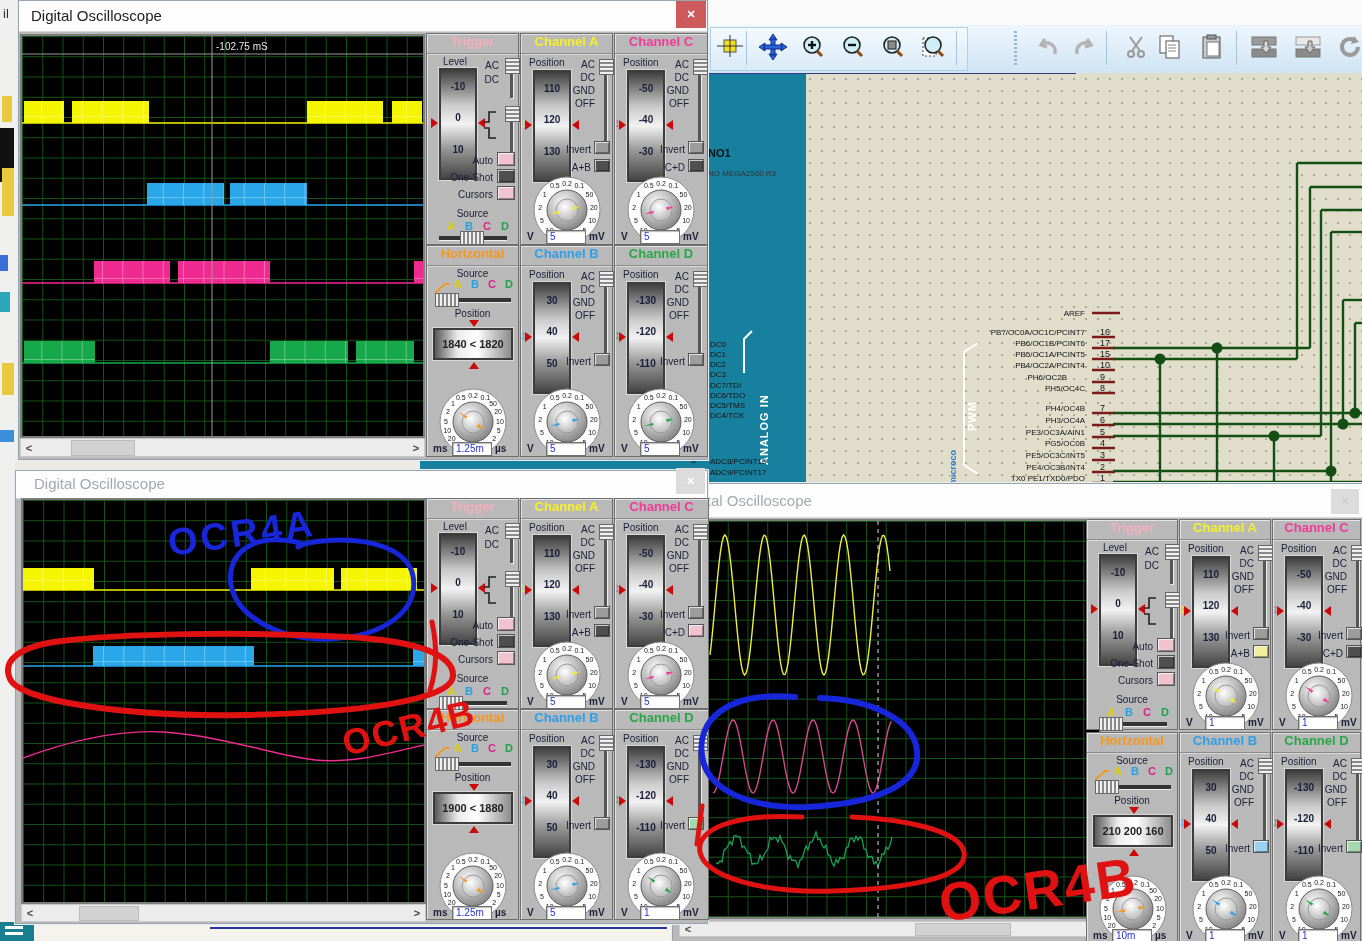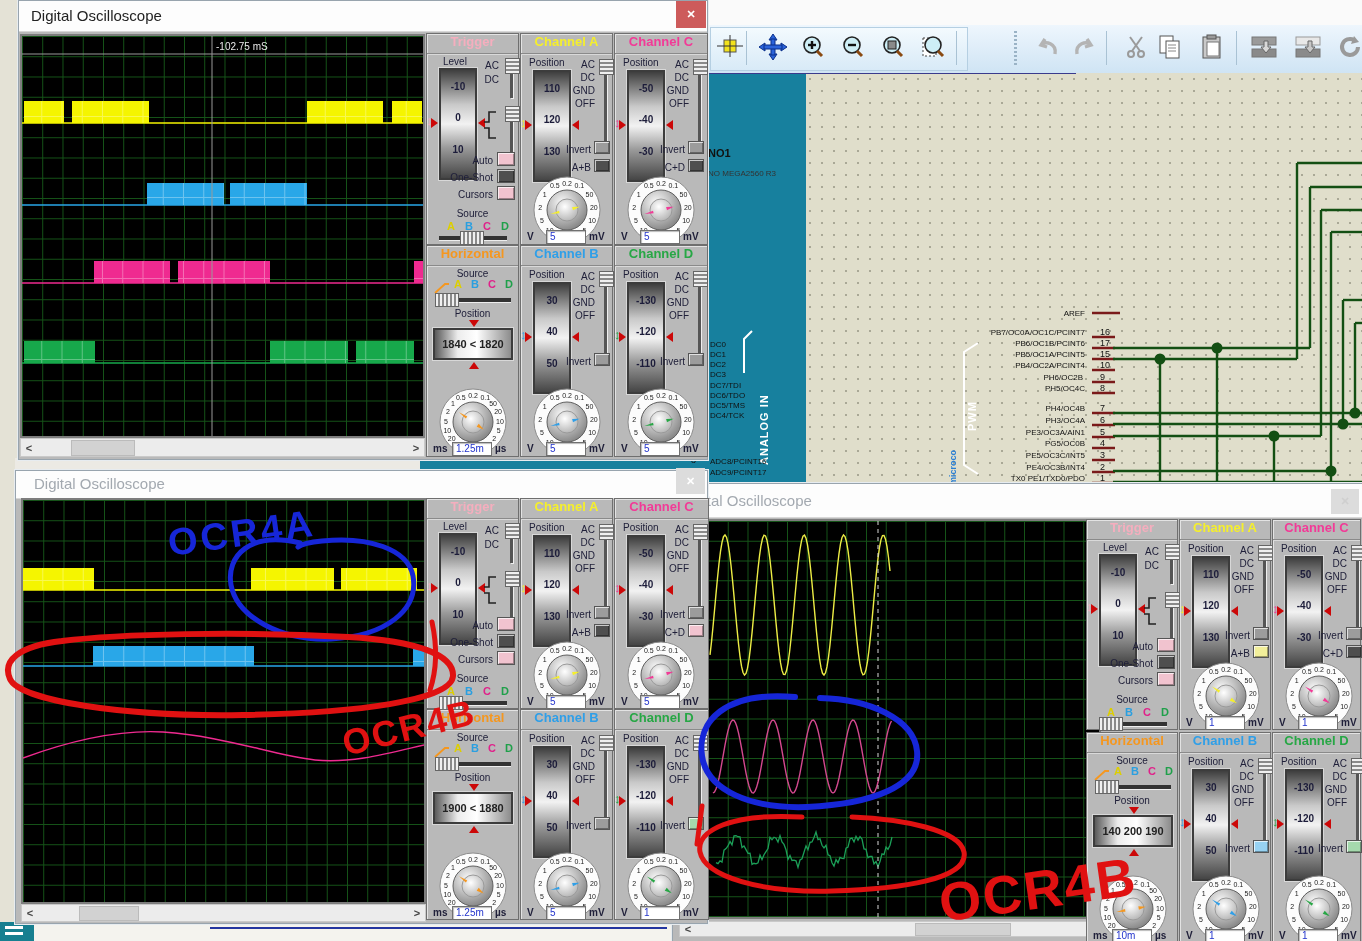--- a/index.html
+++ b/index.html
@@ -62,20 +62,30 @@
   
   #left-strip{position:absolute;left:0;top:0;width:18px;height:941px;background:#f0f0ee;overflow:hidden;}
   #annotations{position:absolute;left:0;top:0;pointer-events:none;z-index:60;}
   .knobwrap{position:absolute;}
 </style>
 </head>
 <body>
 
 <div id="root">
 
+  <div id="left-strip">
+    <span class="abs" style="left:3px;top:6px;font-size:13px;color:#333;">il</span>
+    <div class="abs" style="left:2px;top:96px;width:10px;height:26px;background:#e8c83c;"></div>
+    <div class="abs" style="left:0;top:128px;width:14px;height:54px;background:#111;"></div>
+    <div class="abs" style="left:2px;top:168px;width:12px;height:48px;background:#e8c83c;"></div>
+    <div class="abs" style="left:0;top:255px;width:8px;height:16px;background:#3a6fd8;"></div>
+    <div class="abs" style="left:0;top:292px;width:10px;height:20px;background:#2aa7b8;"></div>
+    <div class="abs" style="left:2px;top:363px;width:12px;height:32px;background:#e8c83c;"></div>
+    <div class="abs" style="left:0;top:430px;width:14px;height:12px;background:#3a8fd8;"></div>
+  </div>
 
   <div id="proteus-top"></div>
   <div id="toolbar">
       <div class="tbgroup" style="left: 4px; width: 256px;"></div>
       <button class="tbtn" style="left: 6px; background: transparent; border: 0px;">
         <span><svg width="26" height="24">
             <rect x="7" y="5" width="12" height="12" fill="#f2e21e" stroke="#555"></rect>
             <line x1="0" y1="11" x2="26" y2="11" stroke="#333"></line>
             <line x1="13" y1="0" x2="13" y2="22" stroke="#333"></line>
           </svg></span>
@@ -246,21 +256,21 @@
       </svg>
       <span class="schtext" style="right: 277px; top: 236px; position: absolute;">AREF</span>
       <span class="schtext" style="right: 277px; top: 255px; position: absolute;">PB7/OC0A/OC1C/PCINT7</span>
       <span class="schtext" style="left: 680px; top: 254px; position: absolute; font-size: 9px;">16</span>
       <span class="schtext" style="right: 277px; top: 266px; position: absolute;">PB6/OC1B/PCINT6</span>
       <span class="schtext" style="left: 680px; top: 265px; position: absolute; font-size: 9px;">17</span>
       <span class="schtext" style="right: 277px; top: 277px; position: absolute;">PB5/OC1A/PCINT5</span>
       <span class="schtext" style="left: 680px; top: 276px; position: absolute; font-size: 9px;">15</span>
       <span class="schtext" style="right: 277px; top: 288px; position: absolute;">PB4/OC2A/PCINT4</span>
       <span class="schtext" style="left: 680px; top: 287px; position: absolute; font-size: 9px;">10</span>
-      <span class="schtext" style="right: 279px; top: 300px; position: absolute;">PH6/OC2B</span>
+      <span class="schtext" style="right: 295px; top: 300px; position: absolute;">PH6/OC2B</span>
       <span class="schtext" style="left: 680px; top: 299px; position: absolute; font-size: 9px;">9</span>
       <span class="schtext" style="right: 277px; top: 311px; position: absolute;">PH5/OC4C</span>
       <span class="schtext" style="left: 680px; top: 310px; position: absolute; font-size: 9px;">8</span>
       <span class="schtext" style="right: 277px; top: 331px; position: absolute;">PH4/OC4B</span>
       <span class="schtext" style="left: 680px; top: 330px; position: absolute; font-size: 9px;">7</span>
       <span class="schtext" style="right: 277px; top: 343px; position: absolute;">PH3/OC4A</span>
       <span class="schtext" style="left: 680px; top: 342px; position: absolute; font-size: 9px;">6</span>
       <span class="schtext" style="right: 277px; top: 355px; position: absolute;">PE3/OC3A/AIN1</span>
       <span class="schtext" style="left: 680px; top: 354px; position: absolute; font-size: 9px;">5</span>
       <span class="schtext" style="right: 277px; top: 366px; position: absolute;">PG5/OC0B</span>
@@ -814,21 +824,21 @@
             </svg></div>
           <span class="srcletter" style="left: 27px; top: 32px; color: rgb(221, 207, 0);">A</span>
           <span class="srcletter" style="left: 44px; top: 32px; color: rgb(42, 159, 224);">B</span>
           <span class="srcletter" style="left: 61px; top: 32px; color: rgb(224, 33, 138);">C</span>
           <span class="srcletter" style="left: 78px; top: 32px; color: rgb(31, 160, 74);">D</span>
           <div class="hslider" style="left: 8px; top: 52px; width: 76px;">
             <div class="hthumb" style="left: 0px;"></div>
           </div>
           <span class="plabel" style="left: 0px; top: 62px; width: 100%; text-align: center;">Position</span>
           <div class="tri" style="left: 42px; top: 74px; border-left: 5px solid transparent; border-right: 5px solid transparent; border-top: 7px solid rgb(204, 8, 8);"></div>
-          <div class="odo" style="left: 6px; top: 82px; width: 80px; height: 32px;">140 200 190</div>
+          <div class="odo" style="left: 6px; top: 82px; width: 80px; height: 32px;">210 200 160</div>
           <div class="tri" style="left: 42px; top: 116px; border-left: 5px solid transparent; border-right: 5px solid transparent; border-bottom: 7px solid rgb(204, 8, 8);"></div>
           <div class="knobwrap" style="left: 0px; top: 140px; width: 93px; height: 72px;"><svg width="93" height="72" viewBox="0 0 93 72">
               <defs>
                 <radialGradient id="kg13" cx="38%" cy="32%" r="75%">
                   <stop offset="0%" stop-color="#fbfbfb"></stop>
                   <stop offset="100%" stop-color="#7f7f7f"></stop>
                 </radialGradient>
                 <radialGradient id="kh13" cx="40%" cy="35%" r="80%">
                   <stop offset="0%" stop-color="#ffffff"></stop>
                   <stop offset="100%" stop-color="#a8a8a8"></stop>

